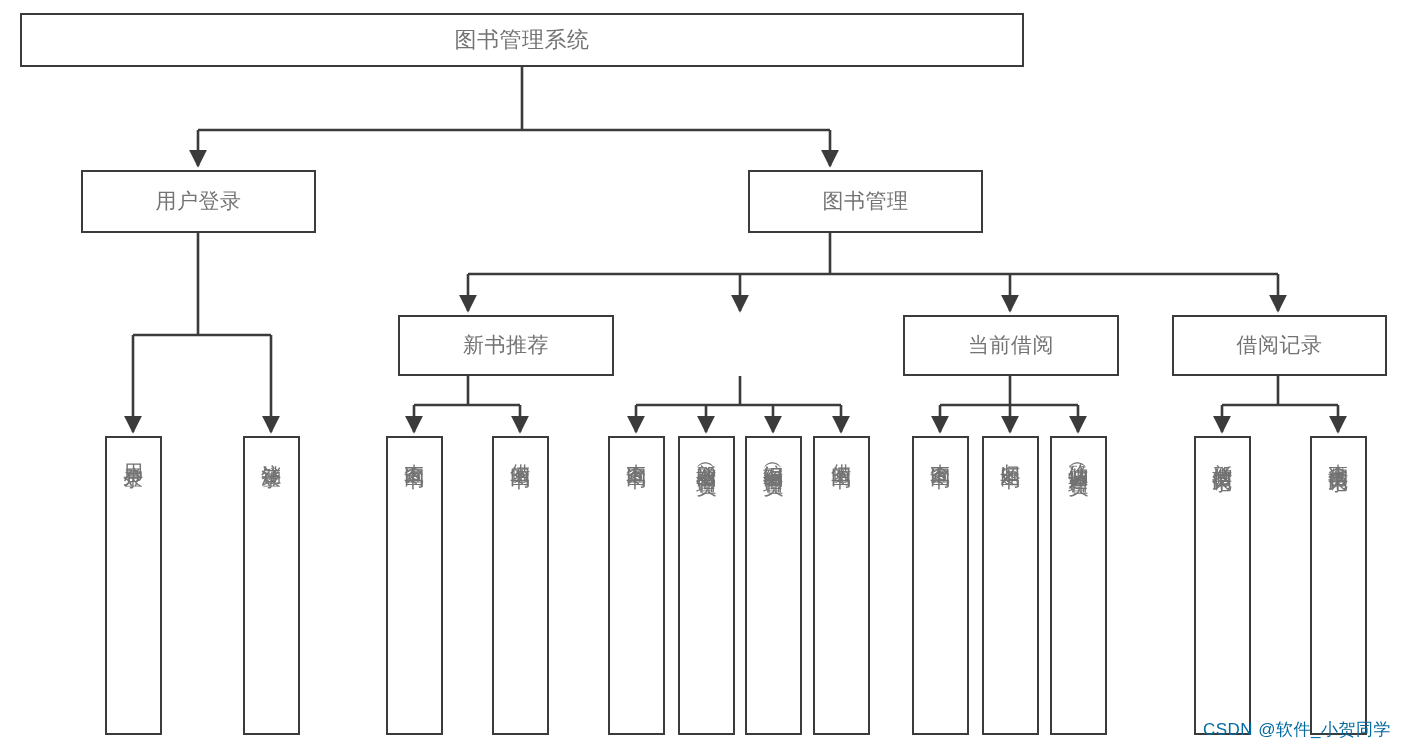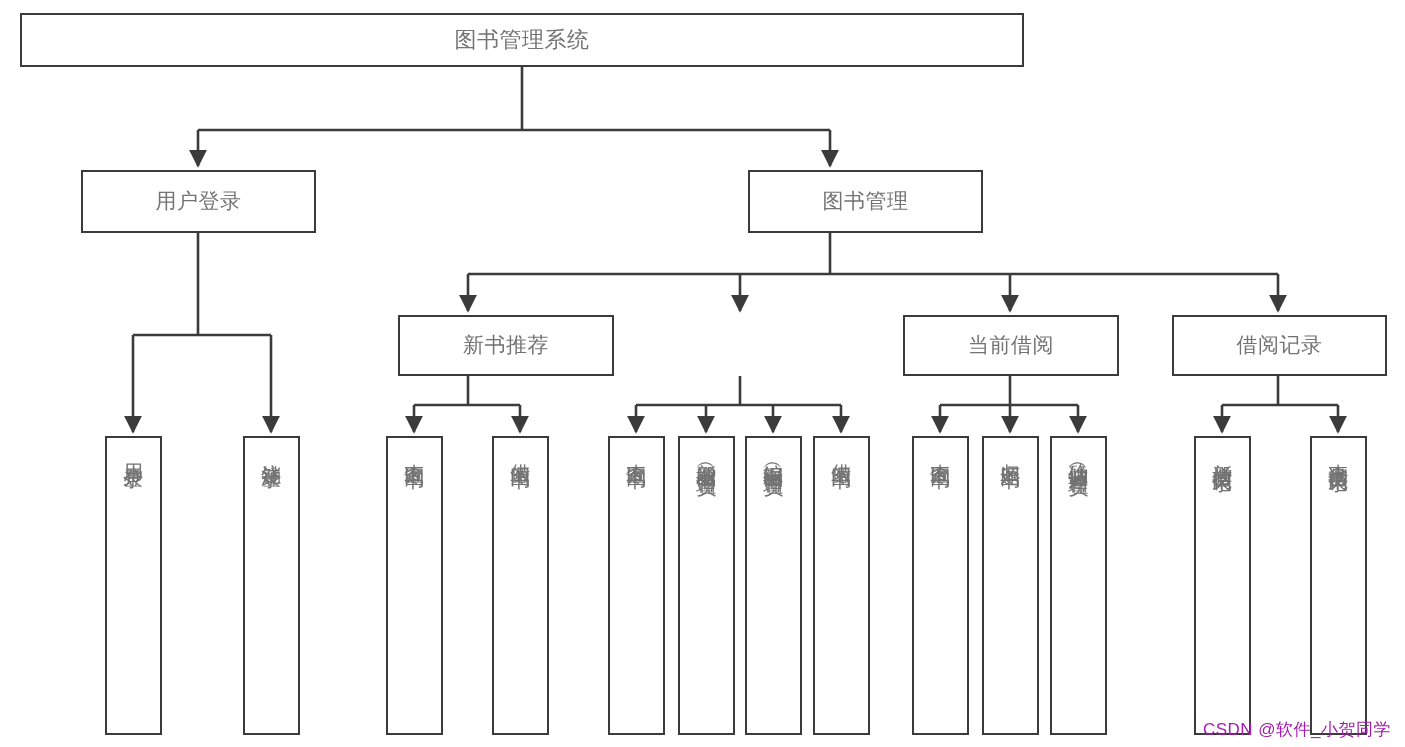--- a/index.html
+++ b/index.html
@@ -59,21 +59,21 @@
     width: 1405px;
     height: 747px;
     pointer-events: none;
   }
   
   #watermark {
     position: absolute;
     right: 14px;
     bottom: 6px;
     font-size: 17px;
-    color: #a21caf;
+    color: #0369a1;
     letter-spacing: 0.5px;
     white-space: nowrap;
   }
 </style>
 </head>
 <body>
 
 <div id="canvas">
 
   <svg id="wires" viewBox="0 0 1405 747" xmlns="http://www.w3.org/2000/svg">

